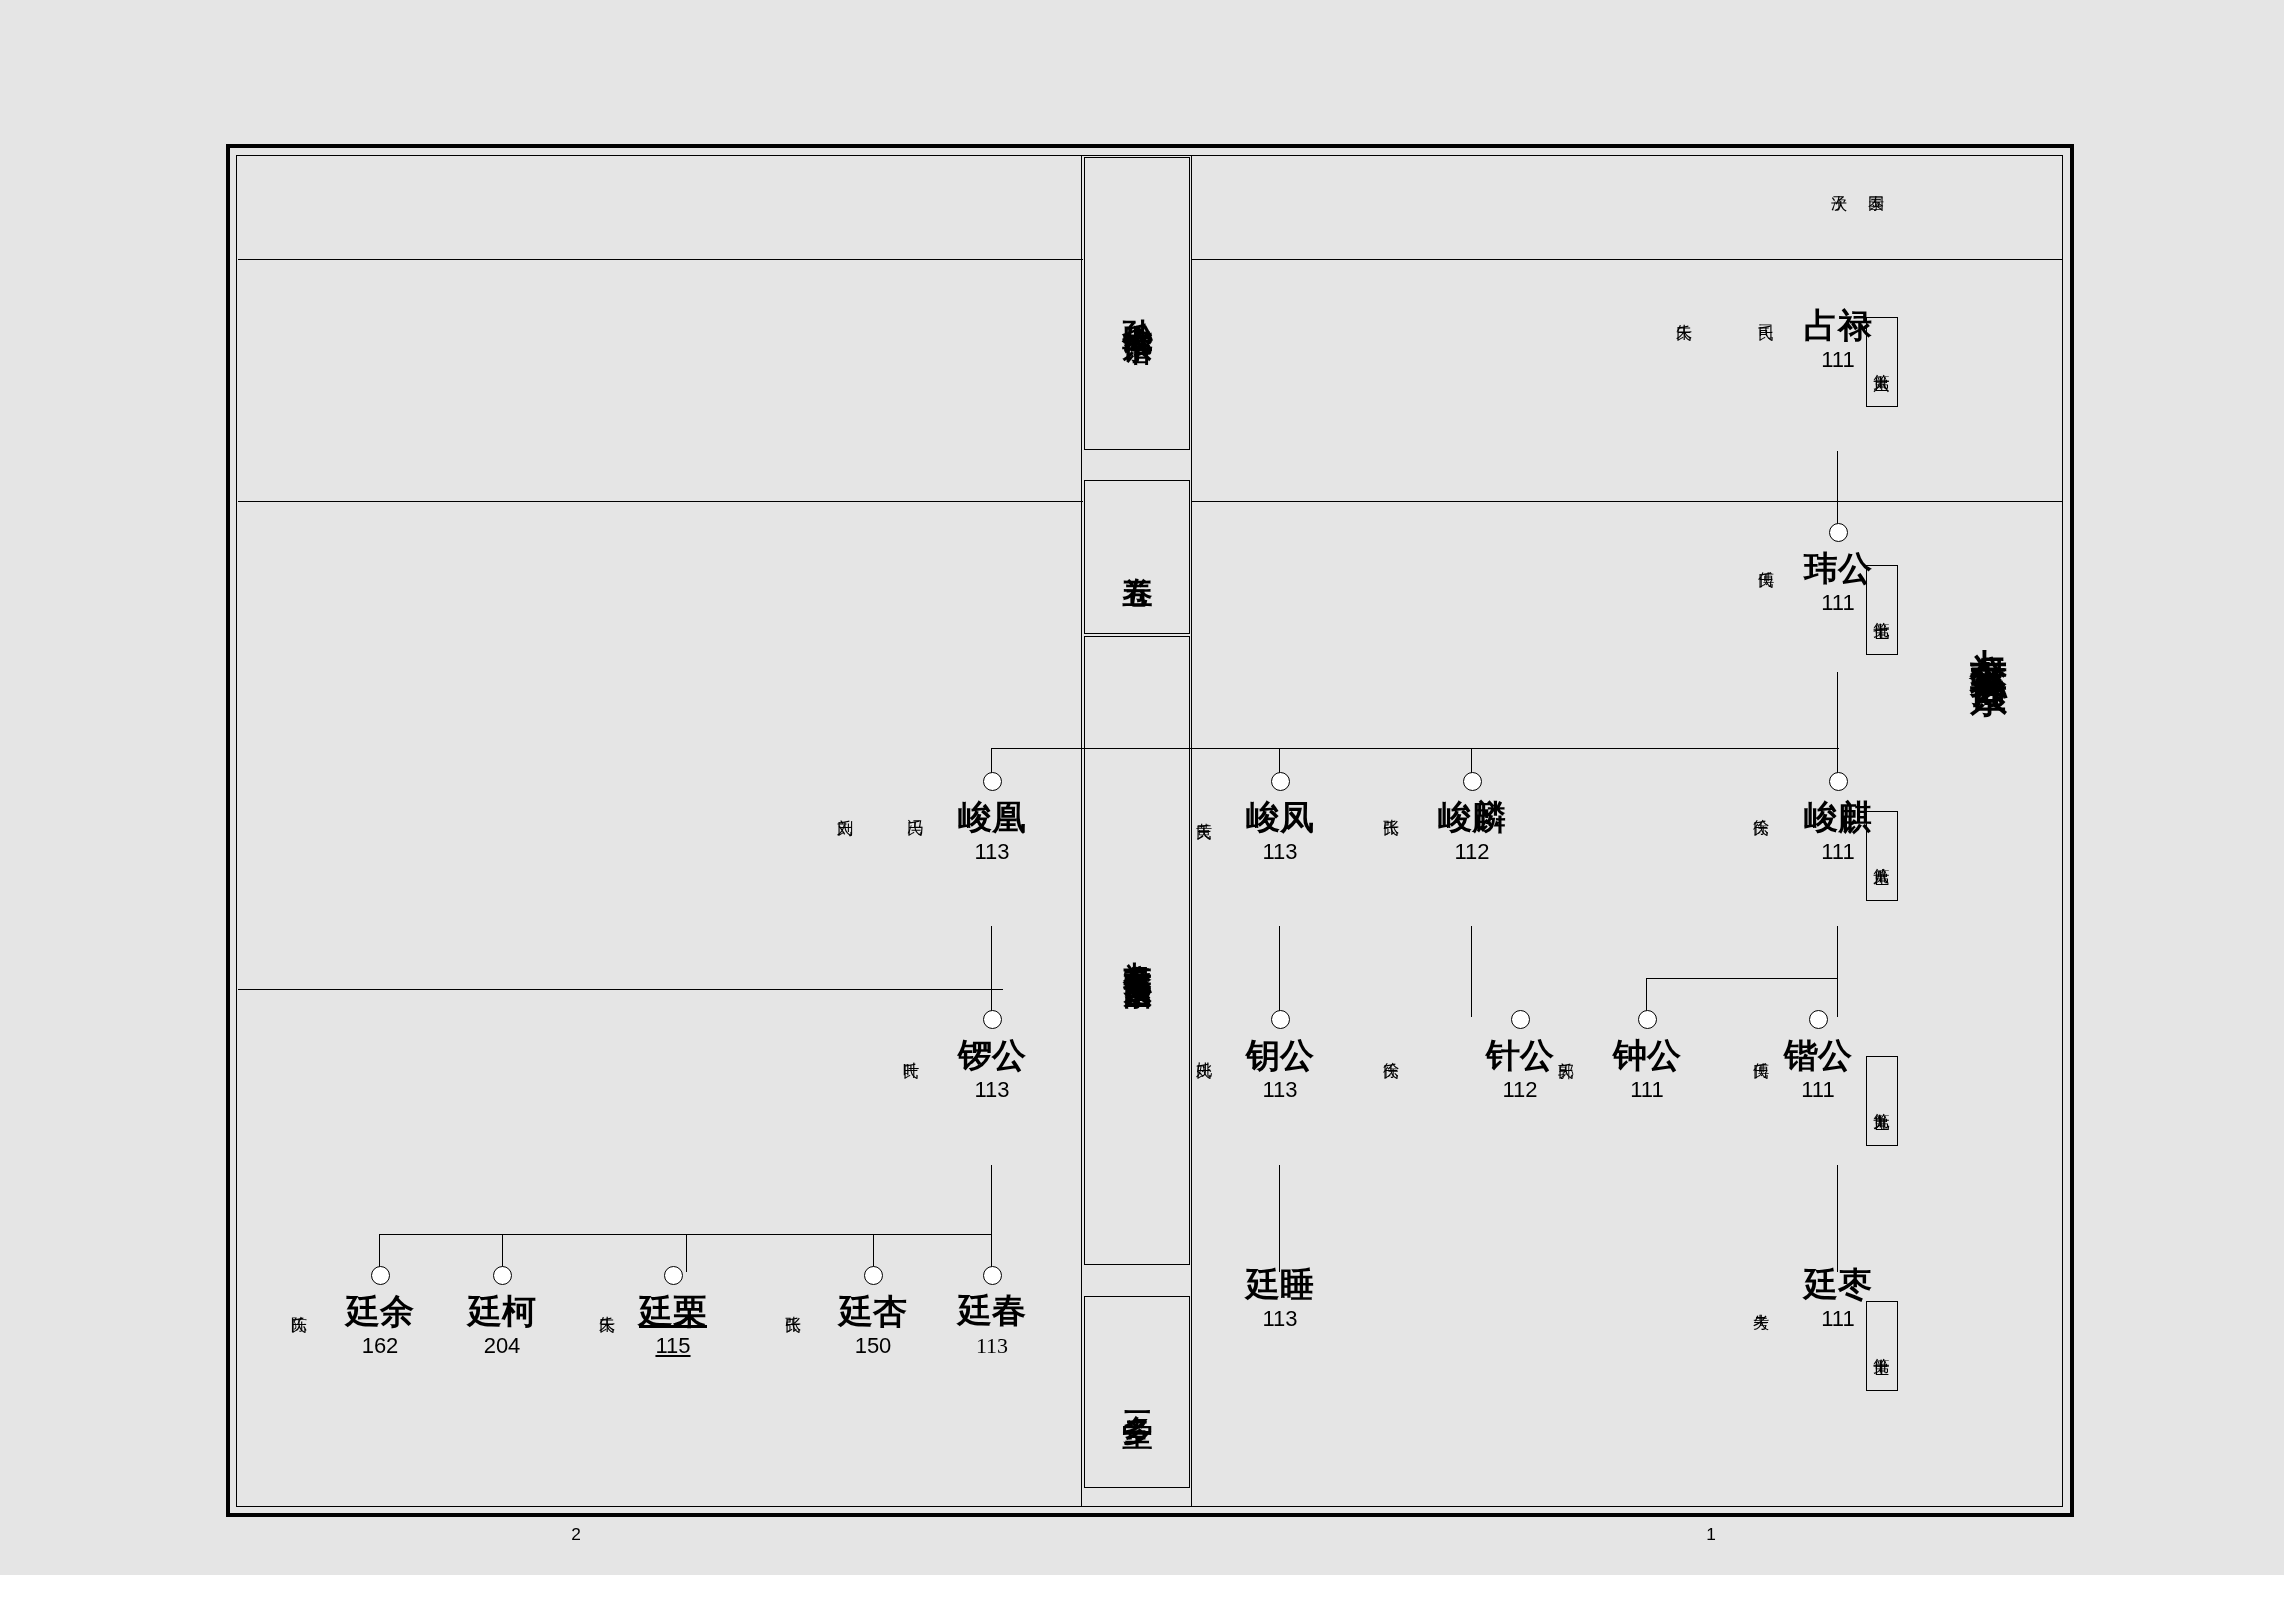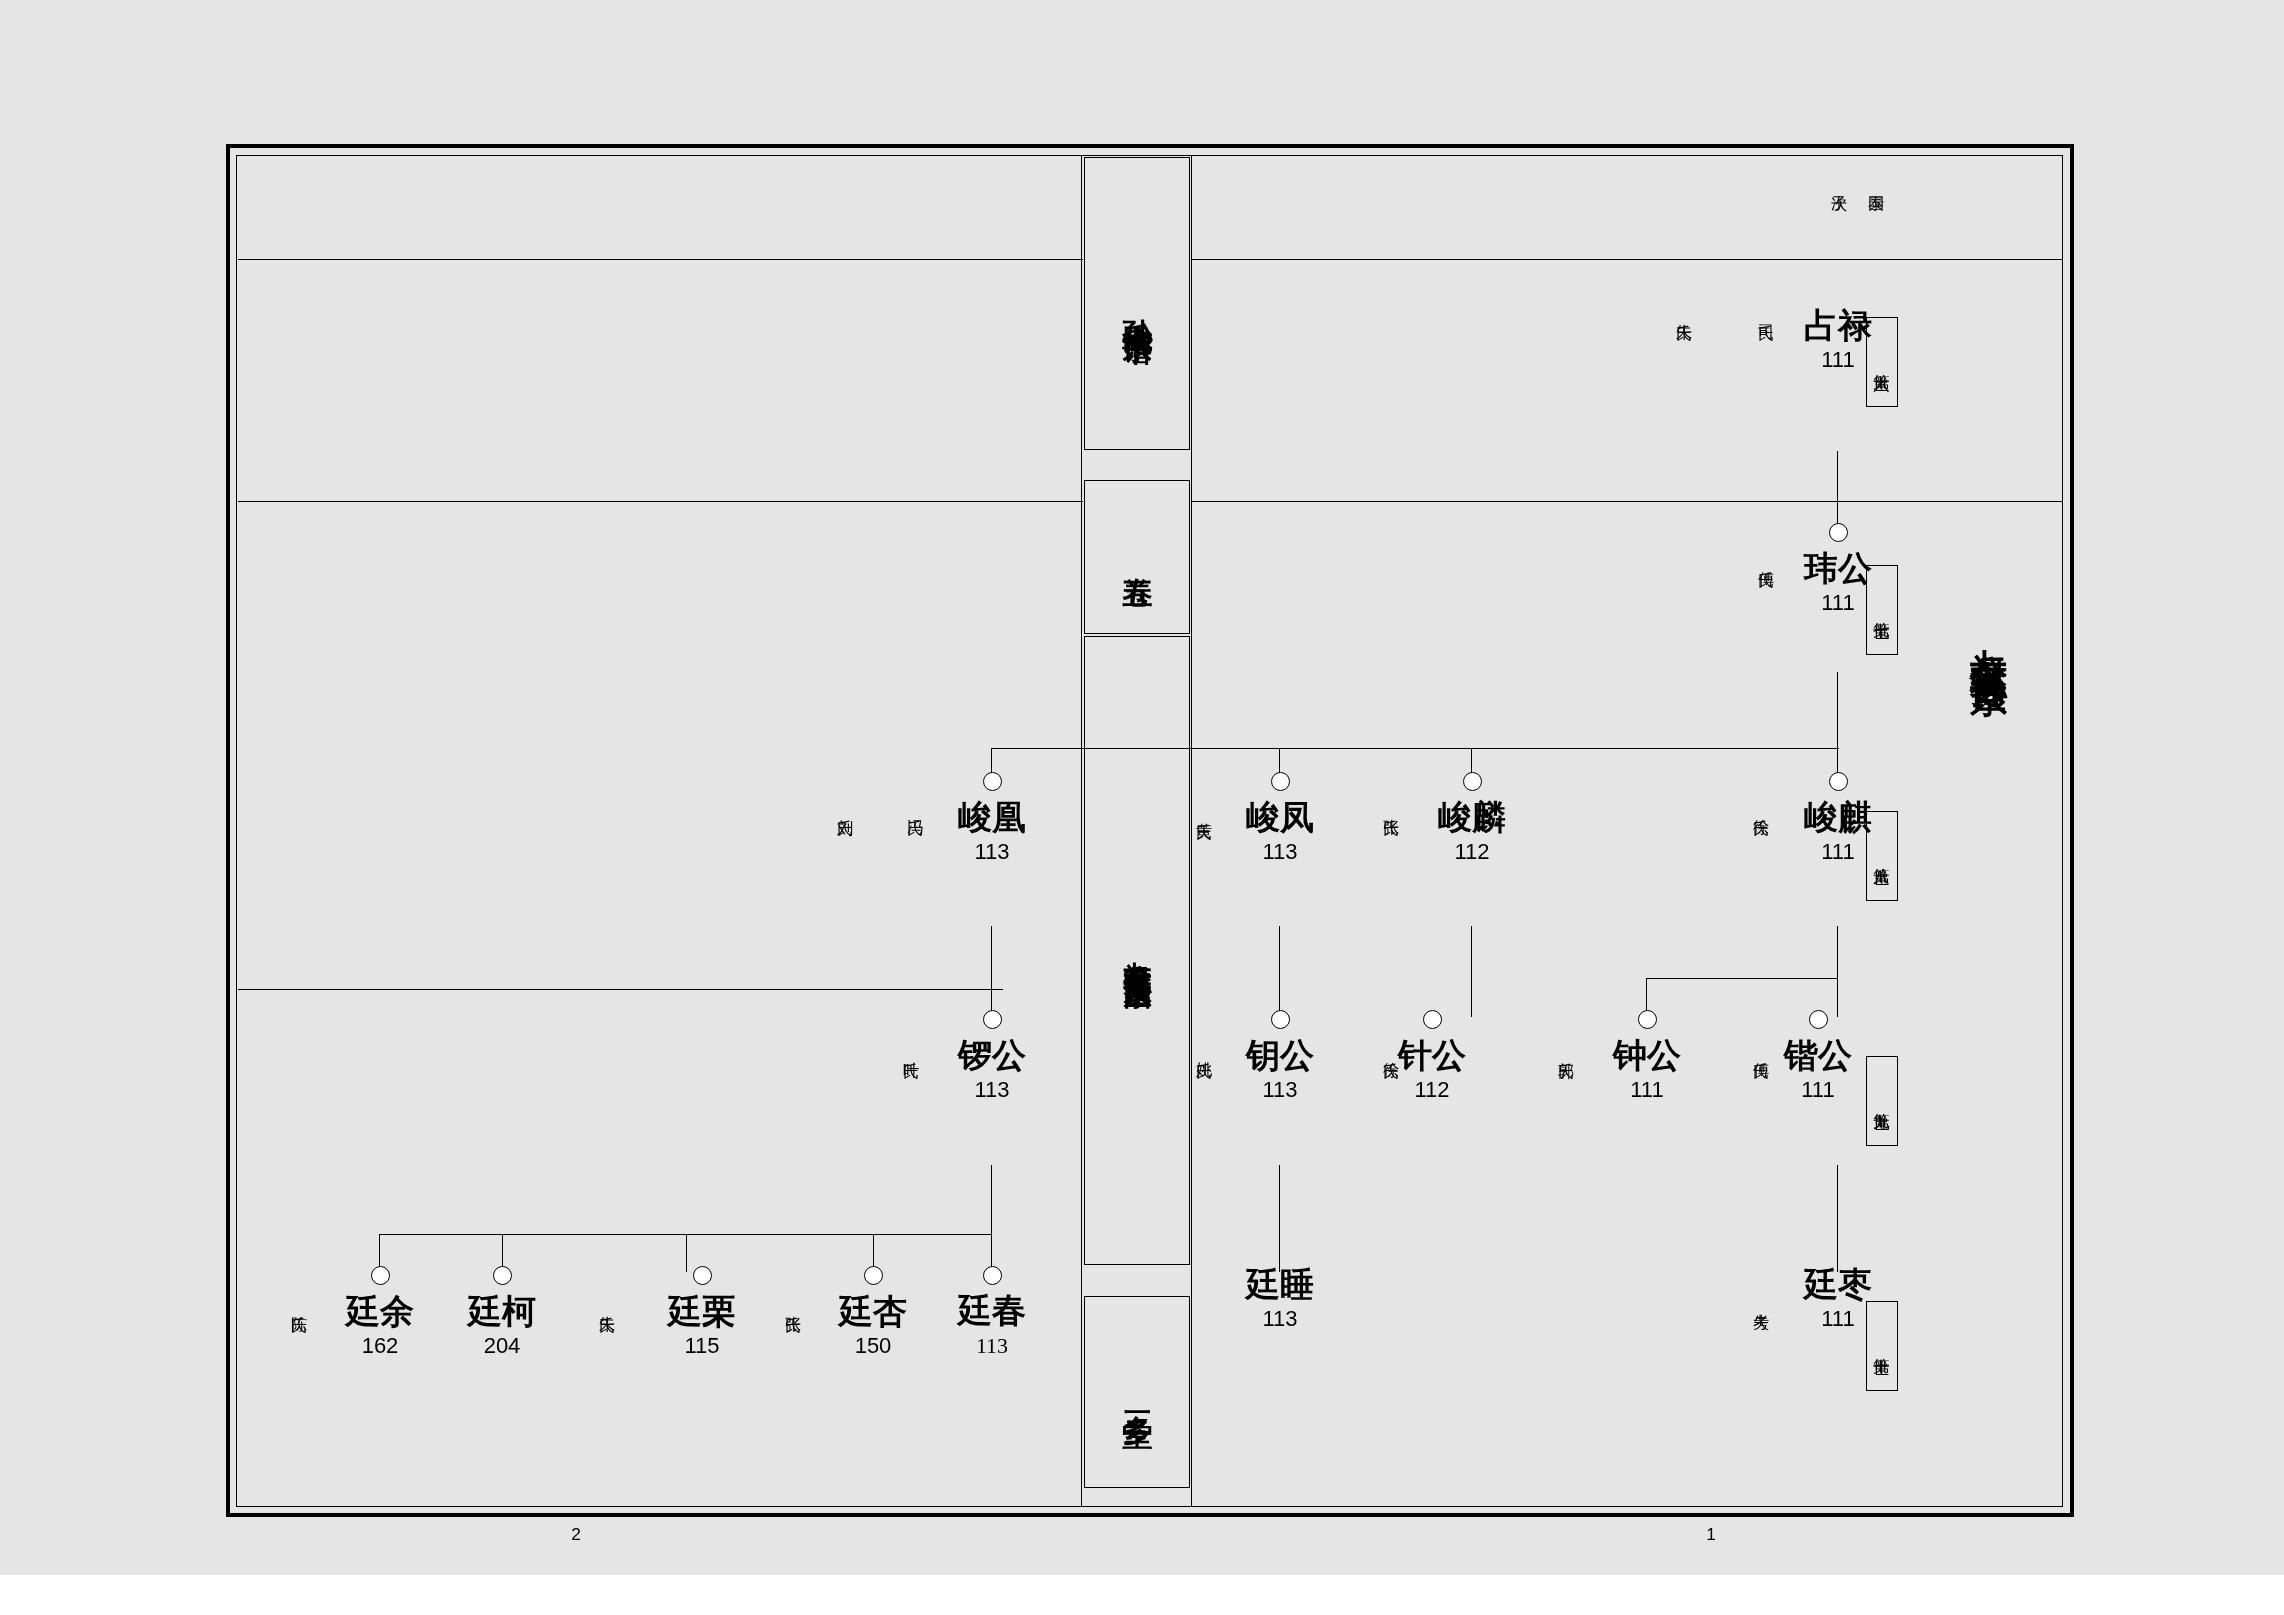--- a/index.html
+++ b/index.html
@@ -299,21 +299,21 @@
 
   <div class="person" style="left:1244px; top:1010px;">
     <div class="node-dot"></div>
     <div class="person-name">钥公</div>
     <div class="person-num">113</div>
   </div>
   <div class="spouse" style="left:1195px; top:1049px;">
     <div class="v-text">姚氏</div>
   </div>
 
-  <div class="person" style="left:1396px; top:1010px;">
+  <div class="person" style="left:1484px; top:1010px;">
     <div class="node-dot"></div>
     <div class="person-name">针公</div>
     <div class="person-num">112</div>
   </div>
   <div class="spouse" style="left:1382px; top:1049px;">
     <div class="v-text">徐氏</div>
   </div>
 
   <div class="person" style="left:1611px; top:1010px;">
     <div class="node-dot"></div>
@@ -353,21 +353,21 @@
   <div class="spouse" style="left:290px; top:1303px;">
     <div class="v-text">陈氏</div>
   </div>
 
   <div class="person" style="left:466px; top:1266px;">
     <div class="node-dot"></div>
     <div class="person-name">廷柯</div>
     <div class="person-num">204</div>
   </div>
 
-  <div class="person" style="left:666px; top:1266px;">
+  <div class="person" style="left:637px; top:1266px;text-decoration:underline;">
     <div class="node-dot"></div>
     <div class="person-name">廷栗</div>
     <div class="person-num">115</div>
   </div>
   <div class="spouse" style="left:598px; top:1303px;">
     <div class="v-text">朱氏</div>
   </div>
 
   <div class="person" style="left:837px; top:1266px;">
     <div class="node-dot"></div>

